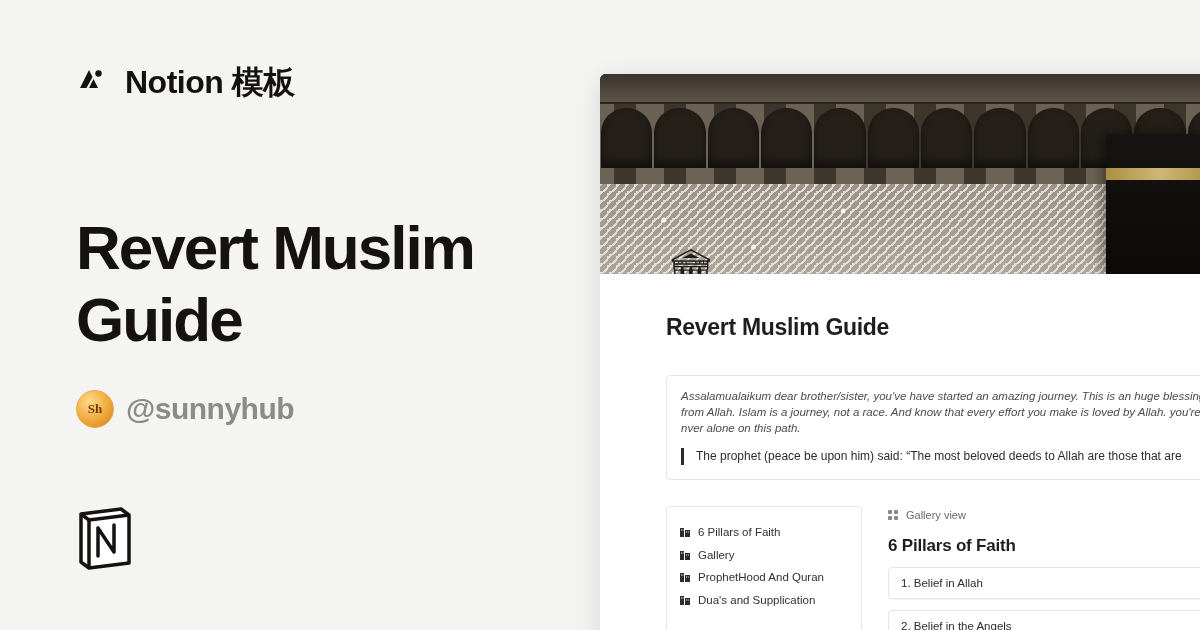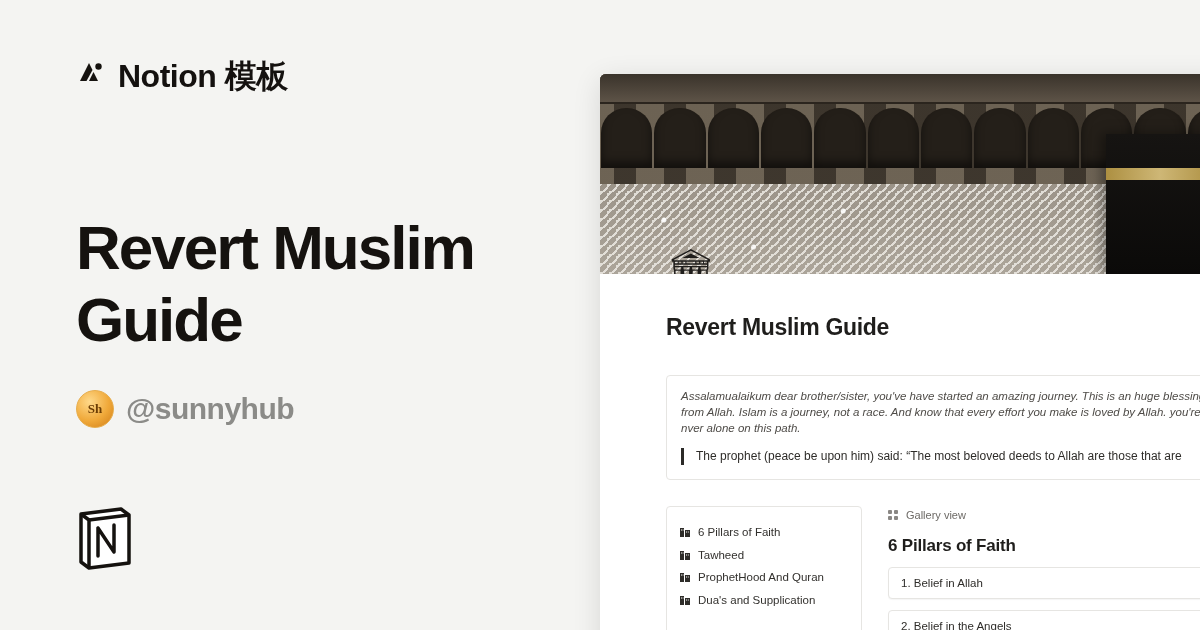--- a/index.html
+++ b/index.html
@@ -19,22 +19,22 @@
 
   
   .left {
     position: absolute;
     left: 0; top: 0;
     width: 600px; height: 630px;
     padding: 60px 0 0 76px;
   }
   .brand {
     display: flex;
-    align-items: flex-start;
-    gap: 12px;
+    align-items: center;
+    gap: 19px;
     height: 44px;
   }
   .brand-mark {
     width: 30px; height: 30px;
     display: block;
   }
   .brand-text {
     font-size: 32px;
     font-weight: bold;
     color: #14110f;
@@ -358,21 +358,21 @@
             <span class="doc-icon">
               <svg viewBox="0 0 12 12" width="12" height="12">
                   <rect x="1" y="2" width="4" height="9" fill="#2e2c29"></rect>
                   <rect x="6" y="4" width="5" height="7" fill="#2e2c29"></rect>
                   <rect x="2" y="3.5" width="1" height="1" fill="#fff"></rect>
                   <rect x="3.6" y="3.5" width="1" height="1" fill="#fff"></rect>
                   <rect x="7" y="5.5" width="1" height="1" fill="#fff"></rect>
                   <rect x="8.8" y="5.5" width="1" height="1" fill="#fff"></rect>
                 </svg>
             </span>
-            <span>Tawheed</span>
+            <span>Gallery</span>
           </div>
           <div class="toc-item">
             <span class="doc-icon">
               <svg viewBox="0 0 12 12" width="12" height="12">
                   <rect x="1" y="2" width="4" height="9" fill="#2e2c29"></rect>
                   <rect x="6" y="4" width="5" height="7" fill="#2e2c29"></rect>
                   <rect x="2" y="3.5" width="1" height="1" fill="#fff"></rect>
                   <rect x="3.6" y="3.5" width="1" height="1" fill="#fff"></rect>
                   <rect x="7" y="5.5" width="1" height="1" fill="#fff"></rect>
                   <rect x="8.8" y="5.5" width="1" height="1" fill="#fff"></rect>

